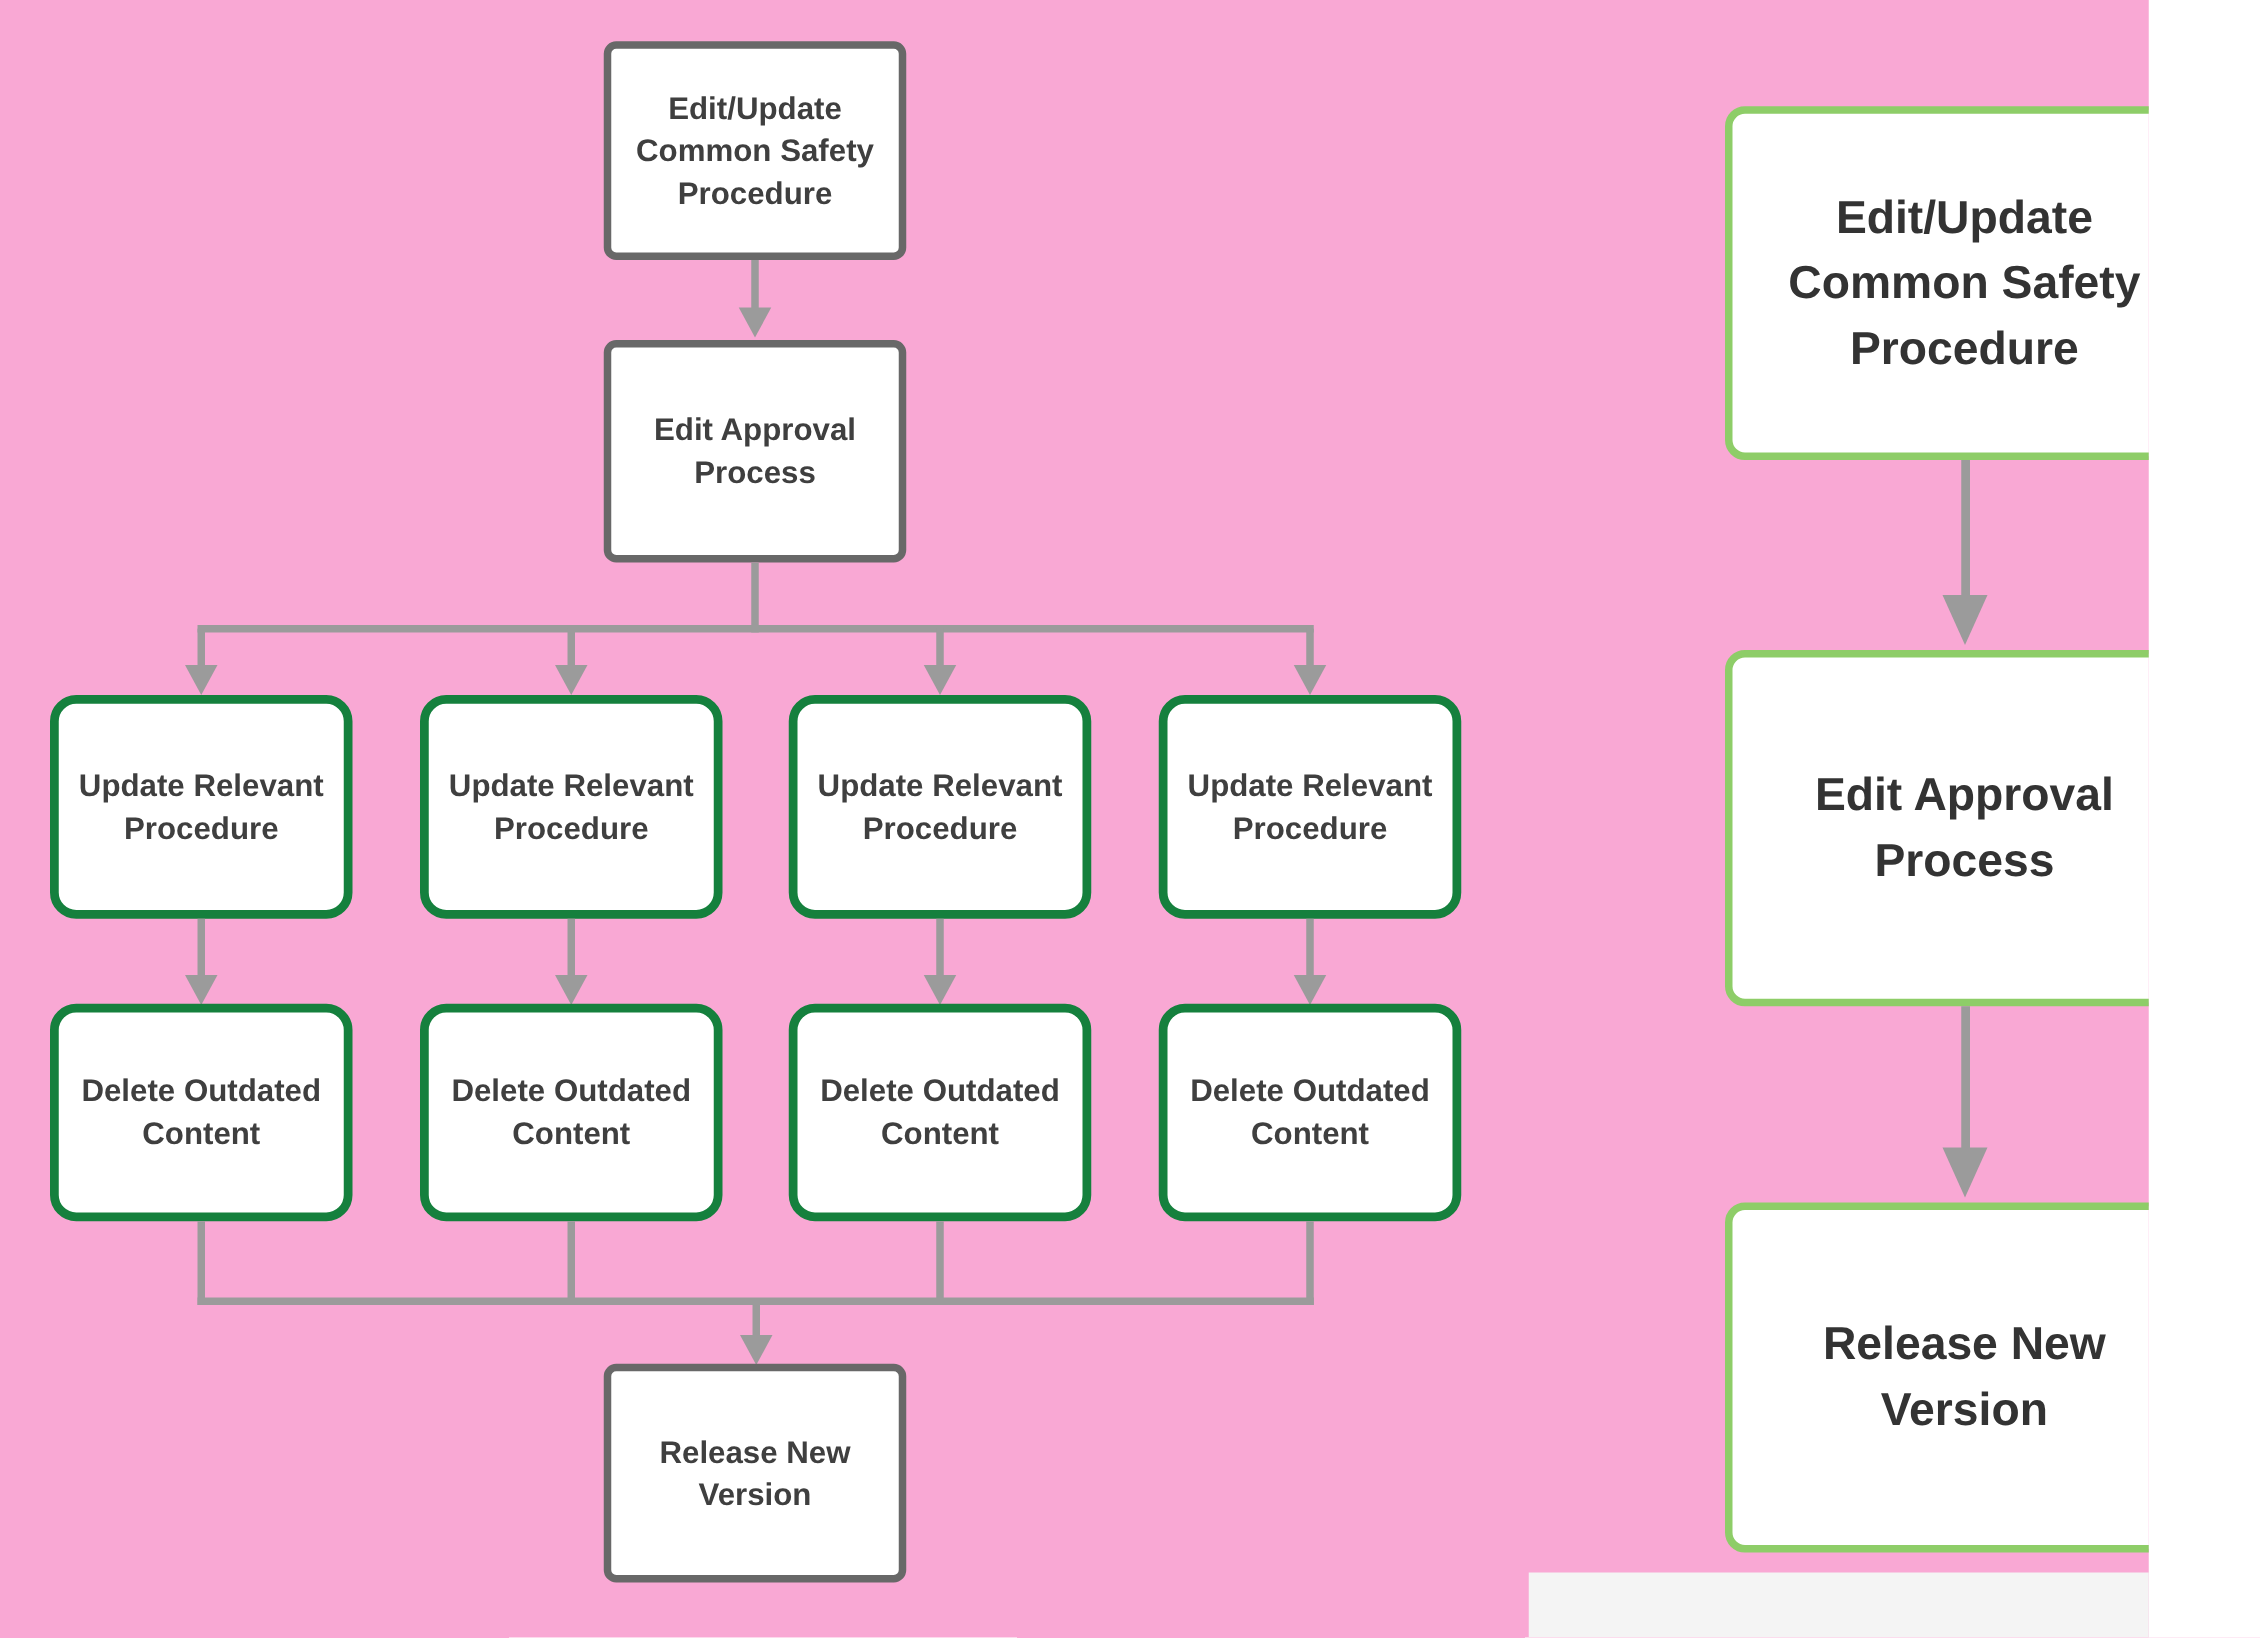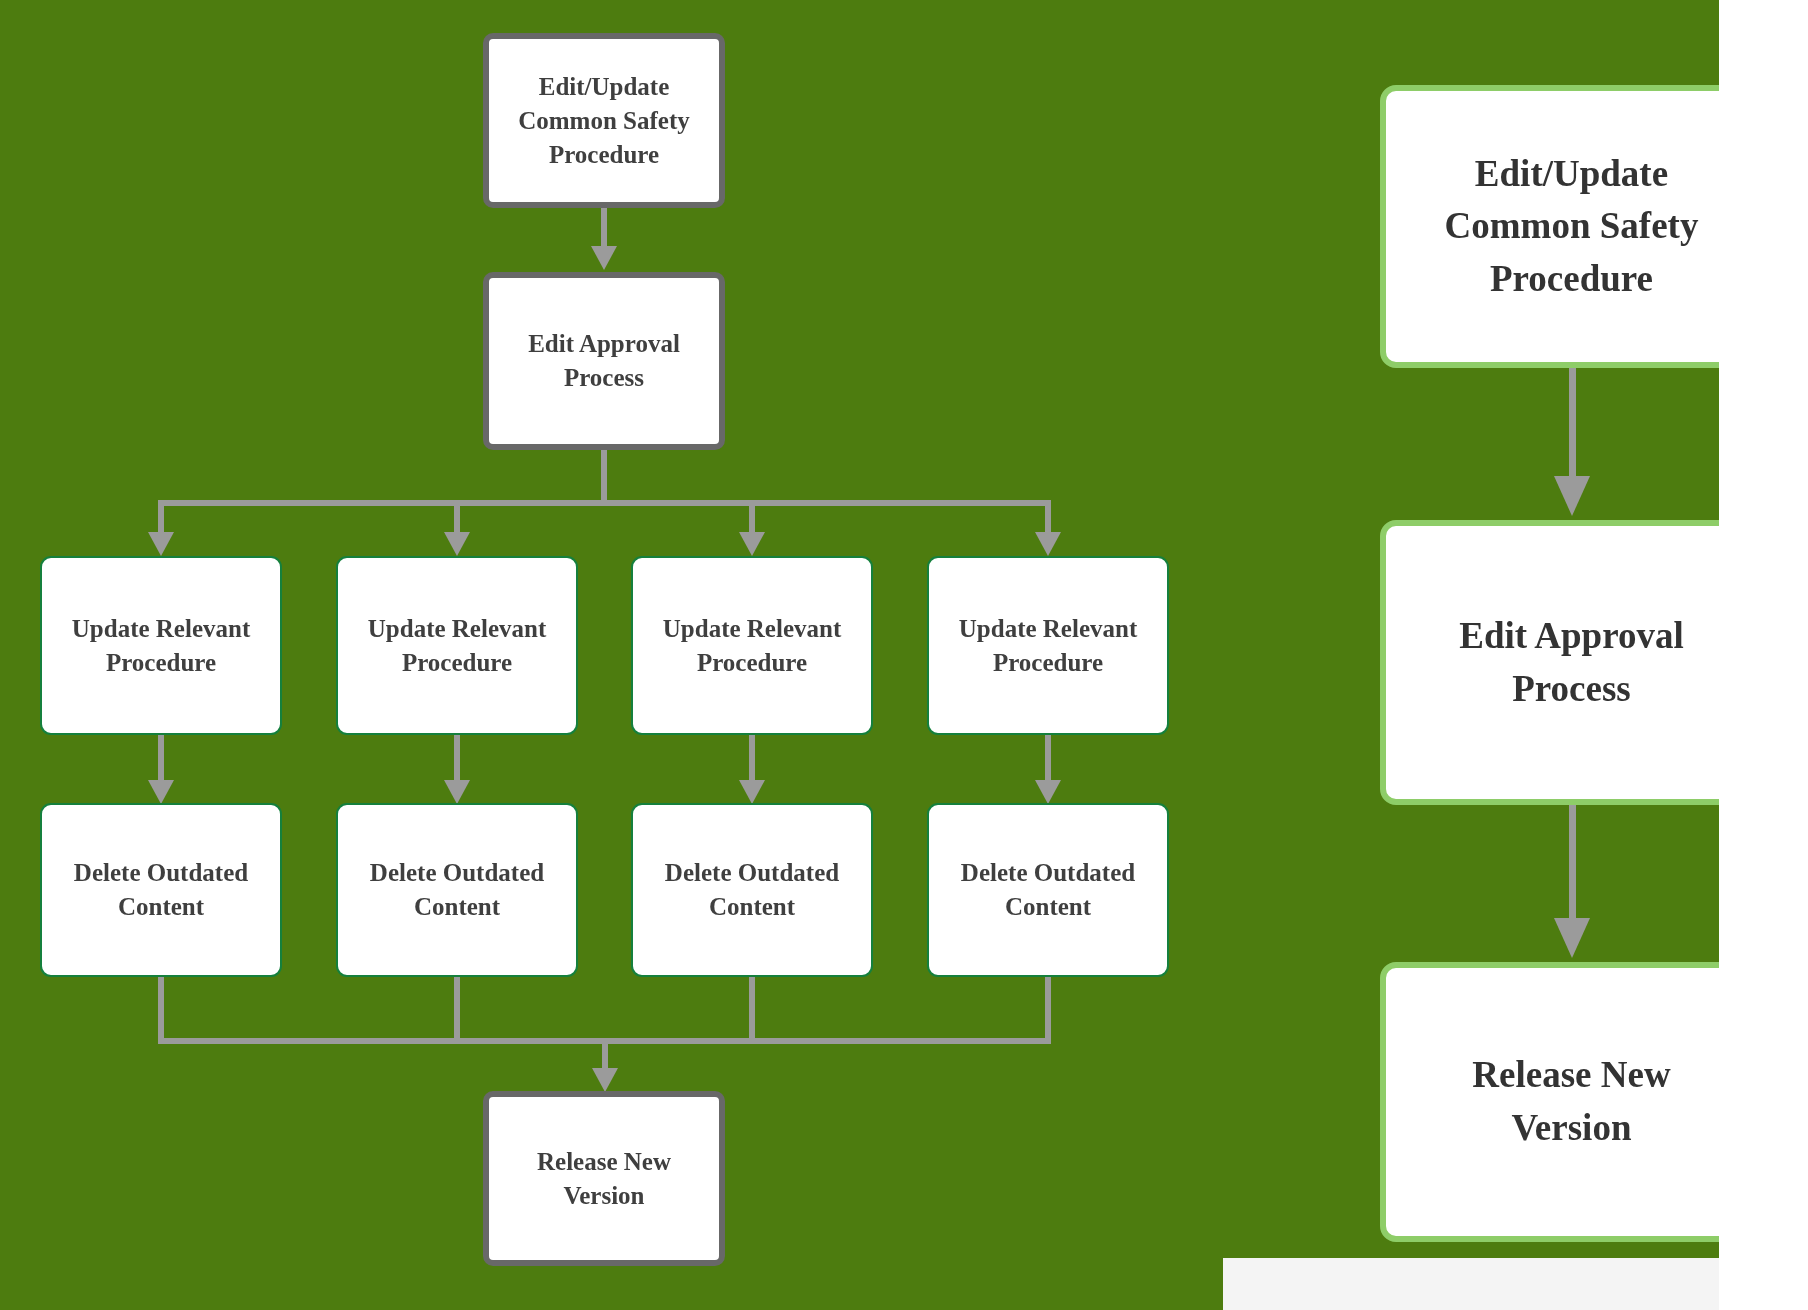--- a/index.html
+++ b/index.html
@@ -1,39 +1,39 @@
 <!DOCTYPE html>
 <html><head>
 <meta charset="utf-8">
 <style>
   html,body{margin:0;padding:0;background:#ffffff;}
   .canvas{
     position:relative;
     width:1719px;height:1310px;
-    background:#4d7c0f;
-    font-family:Liberation Serif, serif;
+    background:#f9a8d4;
+    font-family:Liberation Sans, sans-serif;
     overflow:hidden;
   }
   .node{
     position:absolute;
     box-sizing:border-box;
     background:#ffffff;
     display:flex;align-items:center;justify-content:center;
     text-align:center;
     font-weight:bold;
   }
   .node.dark{
     border:6px solid #686868;
     border-radius:10px;
     font-size:25px;line-height:1.36;color:#3f3f3f;
     padding:0 10px;
   }
   .node.salmon{
-    border:2px solid #15803d;
-    border-radius:11px;
+    border:7px solid #15803d;
+    border-radius:21px;
     font-size:25px;line-height:1.36;color:#3f3f3f;
     padding:0 10px;
   }
   .node.green{
     border:6px solid #8ecd68;
     border-radius:16px;
     font-size:37px;line-height:1.42;color:#333333;
     padding:0 24px;
   }
   .vline,.hline{position:absolute;background:#9b9b9b;}

